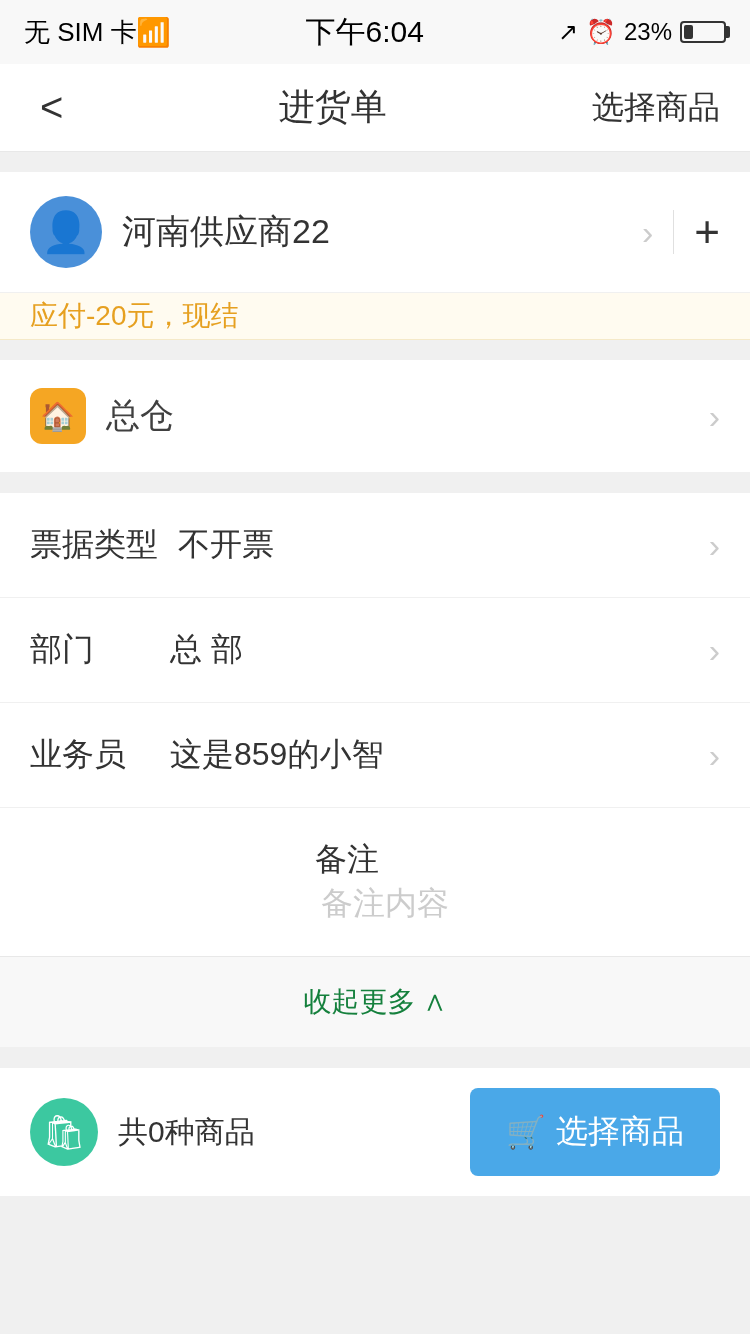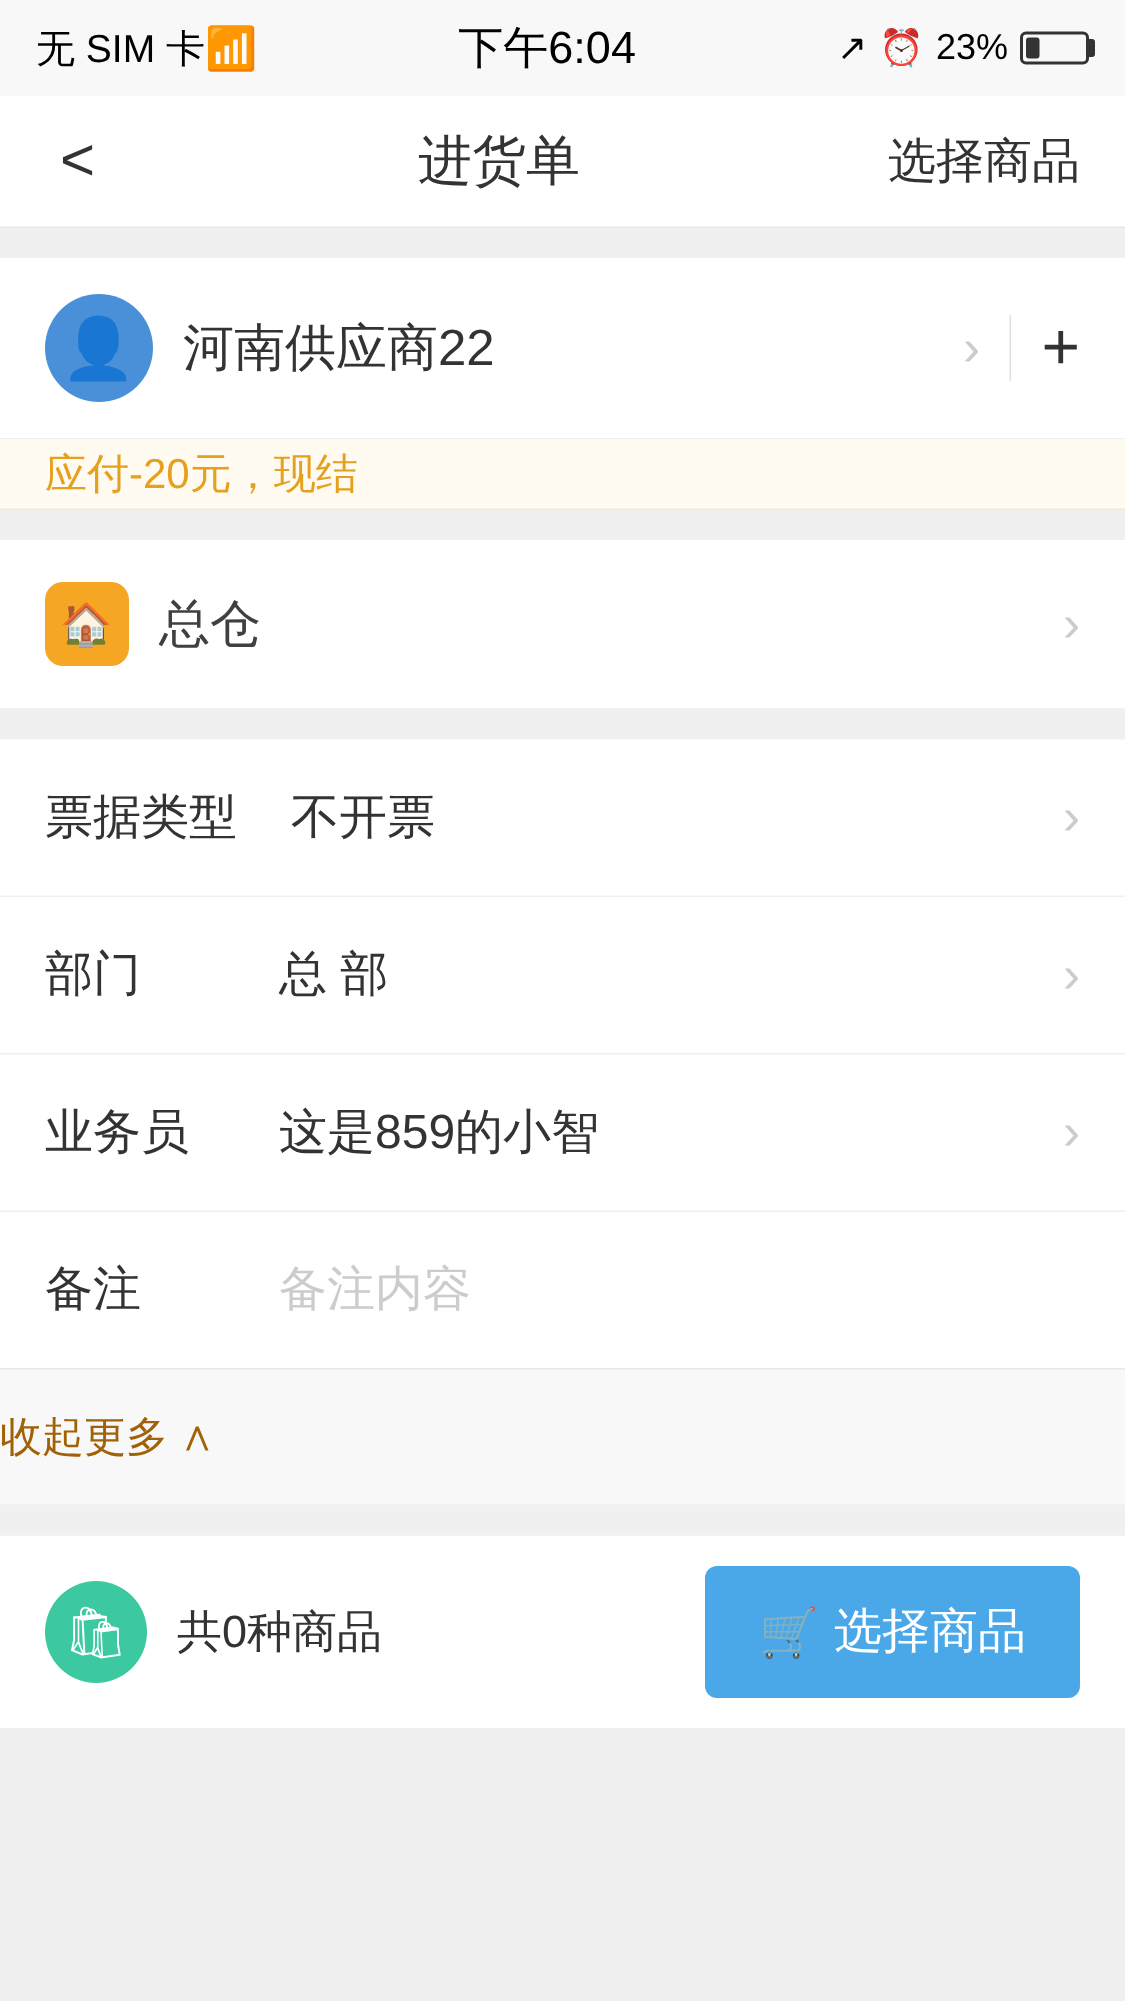--- a/index.html
+++ b/index.html
@@ -150,20 +150,21 @@
     }
     .form-row {
       display: flex;
       align-items: center;
       padding: 30px 30px;
       border-bottom: 1px solid #f0f0f0;
       min-height: 90px;
     }
     .form-row:last-child {
       border-bottom: none;
+      flex-direction: column;
     }
     .form-icon {
       width: 56px;
       height: 56px;
       border-radius: 12px;
       background: #f5a623;
       display: flex;
       align-items: center;
       justify-content: center;
       margin-right: 20px;
@@ -175,21 +176,21 @@
     }
     .form-label {
       font-size: 32px;
       color: #333;
       min-width: 120px;
     }
     .form-value {
       flex: 1;
       font-size: 32px;
       color: #333;
-      margin-left: 36px;
+      margin-left: 20px;
     }
     .form-placeholder {
       color: #ccc;
     }
     .row-chevron {
       color: #ccc;
       font-size: 34px;
       margin-left: auto;
     }
 
@@ -203,24 +204,24 @@
     }
     .warehouse-name {
       flex: 1;
       font-size: 34px;
       color: #404040;
     }
 
     
     .collapse-row {
       background: #f8f8f8;
-      text-align: left;
+      text-align: center;
       padding: 26px 0;
       font-size: 28px;
-      color: #a16207;
+      color: #15803d;
       border-top: 1px solid #e8e8e8;
       cursor: pointer;
     }
 
     
     .bottom-bar {
       background: #fff;
       display: flex;
       align-items: center;
       padding: 20px 30px;

